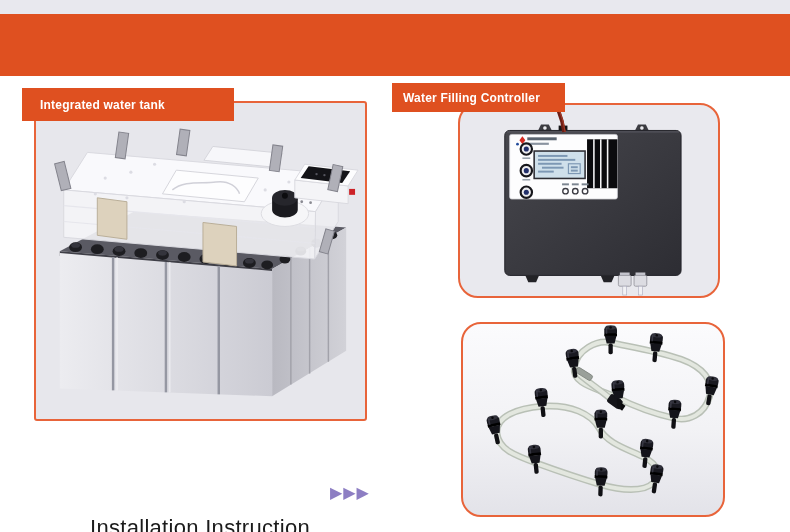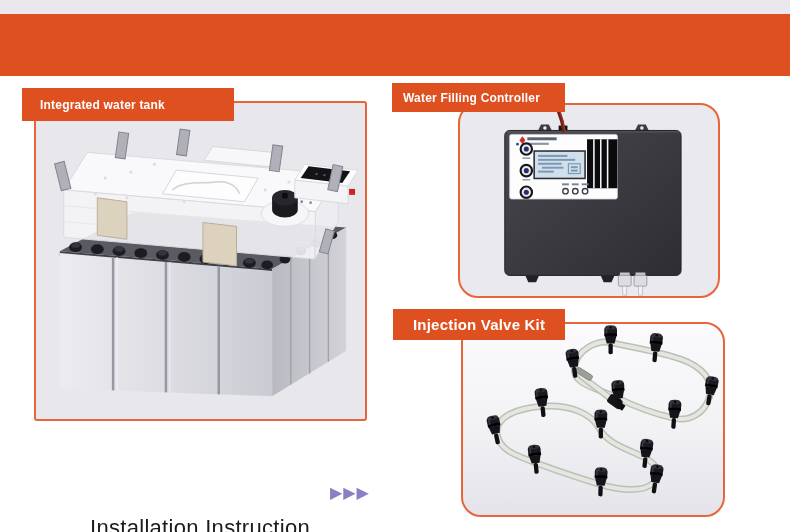--- a/index.html
+++ b/index.html
@@ -271,20 +271,17 @@
 
       <use href="#valve" transform="translate(80,80) rotate(-6)"></use>
       <use href="#valve" transform="translate(32,108) rotate(-12)"></use>
       <use href="#valve" transform="translate(140,102)"></use>
       <use href="#valve" transform="translate(186,132) rotate(6)"></use>
       <use href="#valve" transform="translate(140,161) rotate(2)"></use>
       <use href="#valve" transform="translate(73,138) rotate(-6)"></use>
       <use href="#valve" transform="translate(196,158) rotate(8)"></use>
     </svg>
   </div>
-  <div class="tag tag-valves">
-    <span>Injection Valve Kit</span>
-  </div>
 
   <div class="footer-title">Installation Instruction</div>
   <div class="footer-arrows">▶▶▶</div>
 
 </div>
 
 </body></html>

